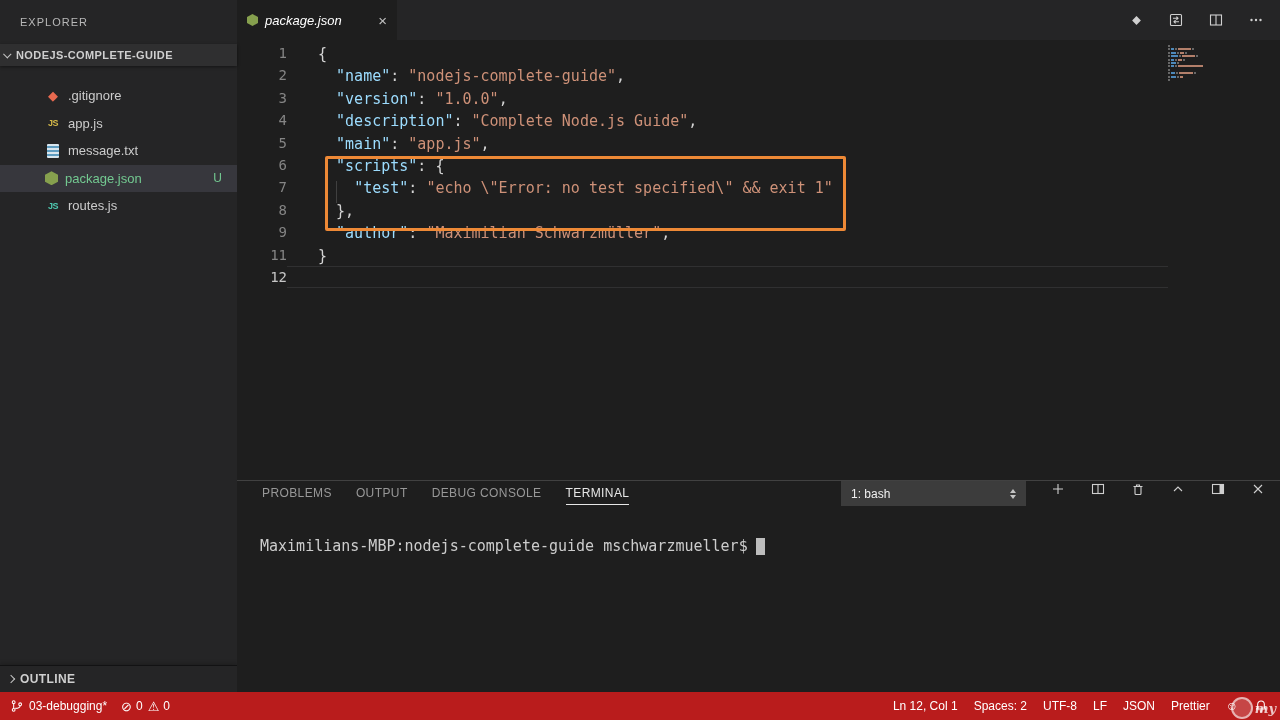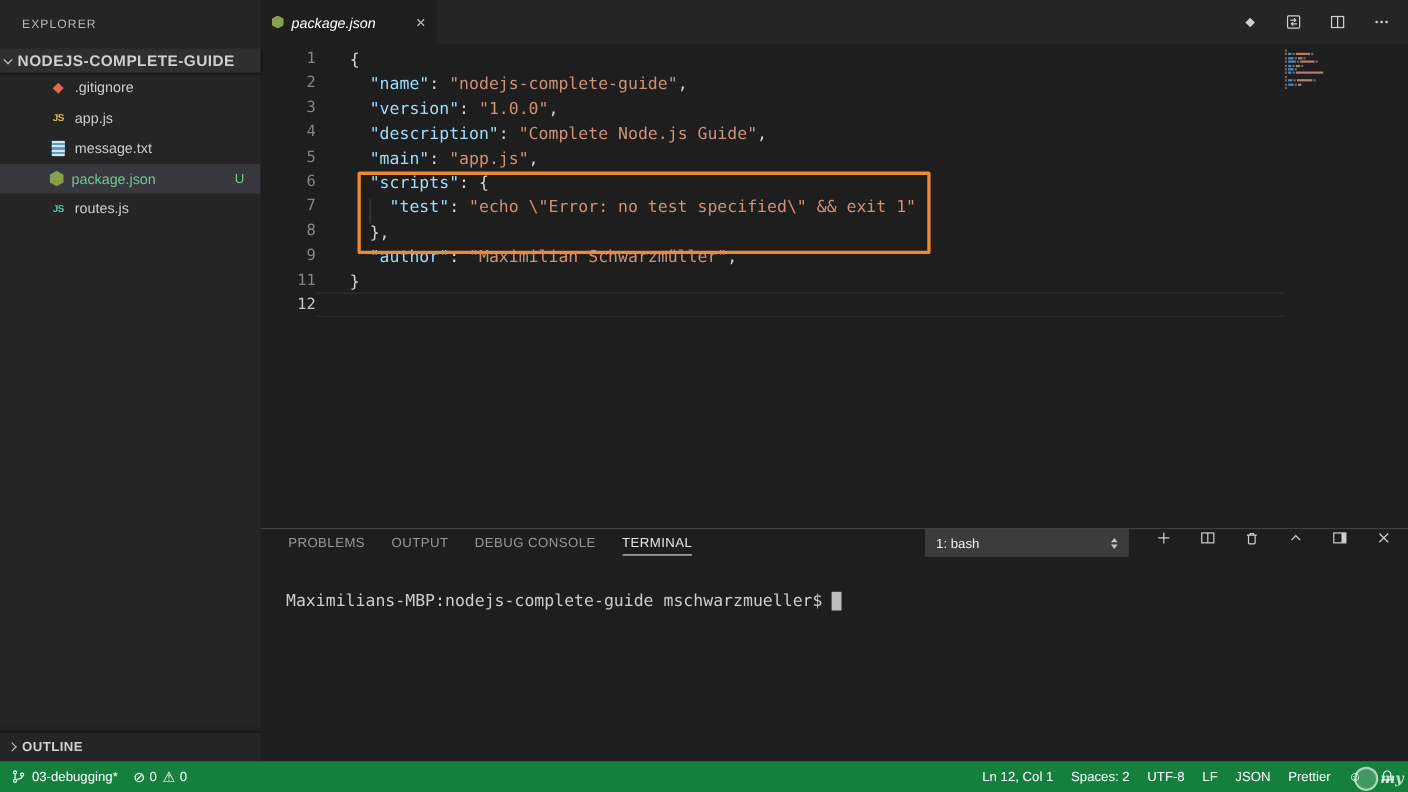--- a/index.html
+++ b/index.html
@@ -5,26 +5,26 @@
   *{margin:0;padding:0;box-sizing:border-box}
   html,body{width:1280px;height:720px;overflow:hidden;background:#1e1e1e;
     font-family:"Liberation Sans",sans-serif;color:#ccc;-webkit-font-smoothing:antialiased}
   .app{position:relative;width:1280px;height:720px;display:flex;flex-direction:column}
   .main{flex:1;display:flex;min-height:0}
 
   
   .sidebar{width:237px;background:#252526;display:flex;flex-direction:column;flex:none}
   .sb-title{height:44px;line-height:44px;padding-left:20px;font-size:11px;letter-spacing:1px;color:#b8b8b8}
   .folder-header{height:22px;display:flex;align-items:center;gap:5px;padding-left:5px;
-    background:#2f2f30;font-size:14px;font-weight:700;letter-spacing:.4px;color:#cfcfcf;
+    background:#2f2f30;font-size:11px;font-weight:700;letter-spacing:.4px;color:#cfcfcf;
     box-shadow:0 1px 3px rgba(0,0,0,.45);position:relative;z-index:2}
   .chev{display:inline-block;width:6px;height:6px;border-left:1.4px solid #c5c5c5;border-bottom:1.4px solid #c5c5c5;flex:none}
   .chev.down{transform:rotate(-45deg) translateY(-1px)}
   .chev.right{transform:rotate(-135deg)}
-  .files{flex:1;padding-top:0;overflow:hidden}
+  .files{flex:1;padding-top:16px;overflow:hidden}
   .file-row{height:27.5px;display:flex;align-items:center;gap:7px;padding-left:45px;font-size:13px;color:#cccccc;cursor:pointer}
   .file-row.selected{background:#37373d}
   .file-row.selected .fname{color:#73c991}
   .fbadge{margin-left:auto;padding-right:15px;color:#73c991;font-size:12px}
   .ficon{width:16px;height:16px;display:flex;align-items:center;justify-content:center;flex:none}
   .git-icon::before{content:"◆";color:#e8694f;font-size:13px;line-height:1}
   .js-icon::before{content:"JS";color:#d6ba4a;font-weight:700;font-size:9px;letter-spacing:-.5px}
   .js-teal-icon::before{content:"JS";color:#4ec9b0;font-weight:700;font-size:9px;letter-spacing:-.5px}
   .text-icon{width:12px;height:14px;border-radius:1px;
     background:repeating-linear-gradient(#d9e6ee 0 2px,#5e9cc0 2px 4px);flex:none;margin:1px 2px}
@@ -78,21 +78,21 @@
   .tri-up{width:0;height:0;border-left:3.5px solid transparent;border-right:3.5px solid transparent;border-bottom:4px solid #c5c5c5}
   .tri-down{width:0;height:0;border-left:3.5px solid transparent;border-right:3.5px solid transparent;border-top:4px solid #c5c5c5}
   .panel-actions{display:flex;align-items:center;gap:24px;margin-left:24px}
   .pa-ico{width:16px;height:16px;display:flex;align-items:center;justify-content:center;cursor:pointer}
   .pa-ico svg{width:16px;height:16px;stroke:#cfcfcf;fill:none;stroke-width:1.1}
   .terminal{flex:1;padding:14px 0 0 23px;font-family:"DejaVu Sans Mono","Liberation Mono",monospace;
     font-size:15px;color:#cccccc;white-space:pre}
   .term-cursor{display:inline-block;width:9px;height:17px;background:#bdbdbd;vertical-align:text-bottom;margin-left:8px}
 
   
-  .statusbar{height:28px;flex:none;background:#15803d;color:#ffffff;display:flex;align-items:center;
+  .statusbar{height:28px;flex:none;background:#b91c1c;color:#ffffff;display:flex;align-items:center;
     justify-content:space-between;font-size:12px;padding:0 12px 0 10px;position:relative}
   .sb-left,.sb-right{display:flex;align-items:center;gap:14px}
   .sb-right{gap:16px}
   .sb-item{display:flex;align-items:center;gap:5px;cursor:pointer;white-space:nowrap}
   .sb-item svg{stroke:#fff;fill:none;stroke-width:1.2}
   .sb-ico{font-size:13px;line-height:1}
   .problem-group{display:flex;align-items:center;gap:4px}
   .watermark{position:absolute;right:4px;bottom:1px;display:flex;align-items:center;gap:2px;
     pointer-events:none;opacity:.75}
   .wm-circle{width:22px;height:22px;border:2px solid rgba(255,255,255,.85);border-radius:50%;

